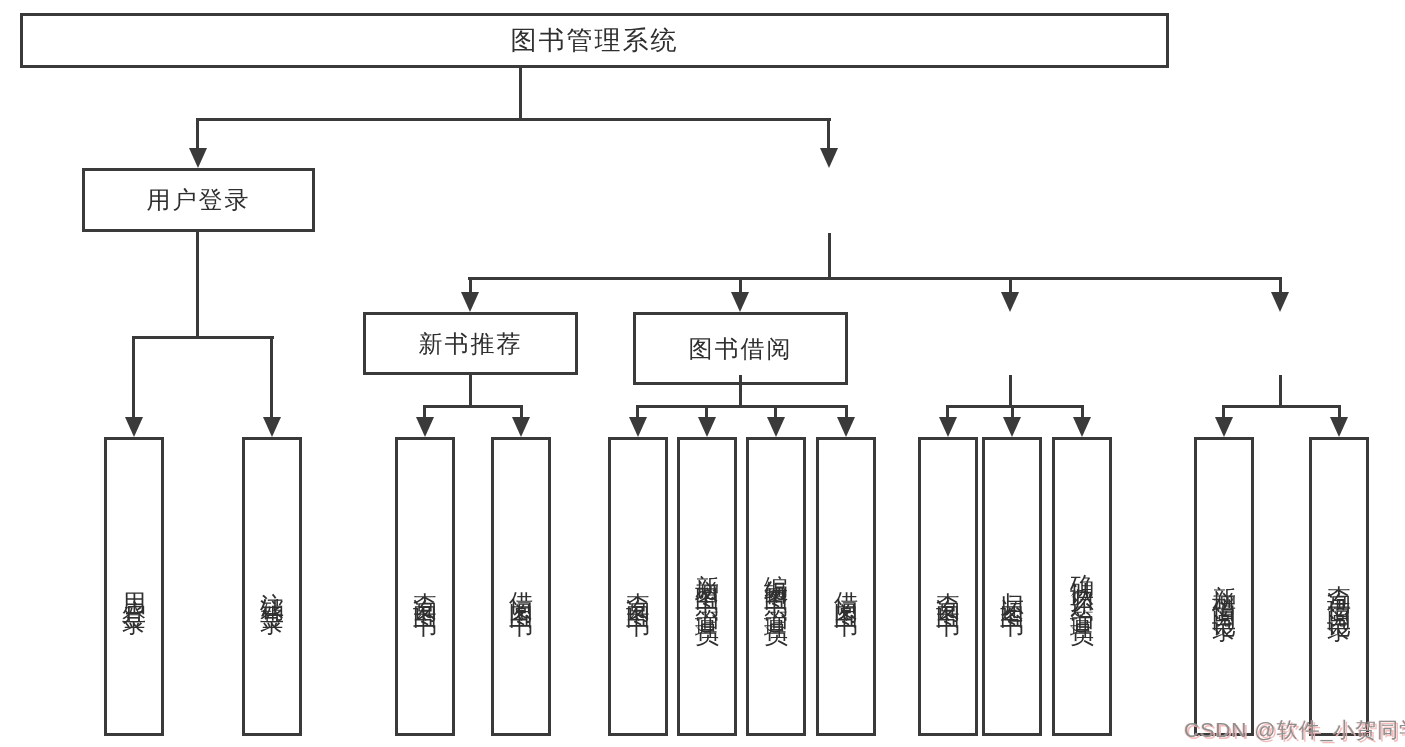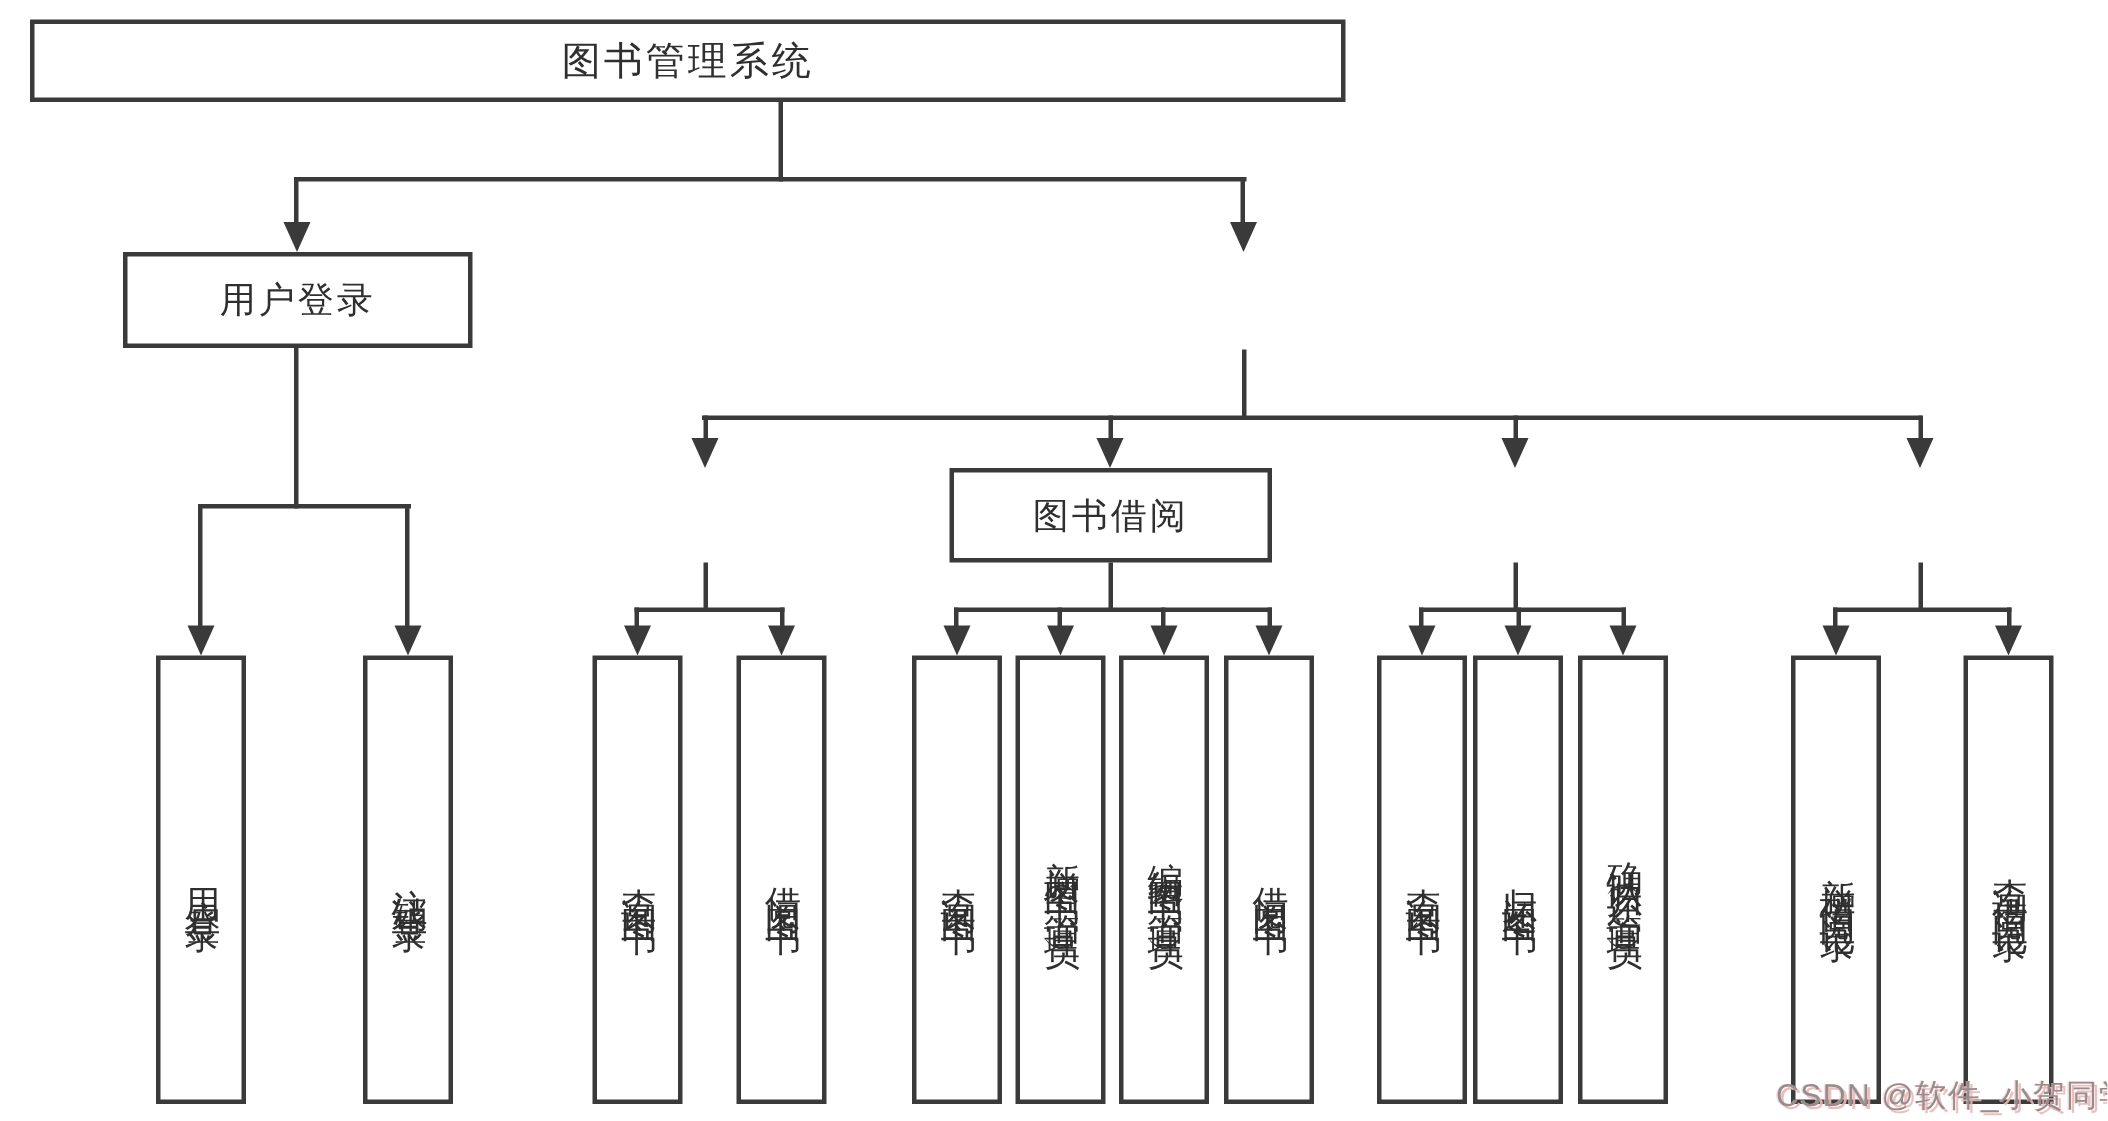--- a/index.html
+++ b/index.html
@@ -58,21 +58,21 @@
     text-shadow: 2px 2px 0 rgba(244, 180, 180, 0.9), -1px 0 0 rgba(250, 205, 205, 0.6);
     z-index: 5;
     white-space: nowrap;
   }
 </style>
 </head>
 <body>
 
 <div class="canvas">
 
-  <div class="box" style="left:20px; top:13px; width:877px; height:55px;">
+  <div class="box" style="left:20px; top:13px; width:1149px; height:55px;">
     <span class="label title-label">图书管理系统</span>
   </div>
 
   <div class="vline" style="left:519px; top:68px; height:53px;"></div>
   <div class="hline" style="left:196px; top:118px; width:635px;"></div>
   <div class="vline" style="left:196px; top:118px; height:36px;"></div>
   <div class="arrowhead" style="left:189px; top:148px;"></div>
   <div class="vline" style="left:827px; top:118px; height:36px;"></div>
   <div class="arrowhead" style="left:820px; top:148px;"></div>
 
@@ -91,21 +91,24 @@
   <div class="hline" style="left:468px; top:277px; width:813px;"></div>
   <div class="vline" style="left:469px; top:277px; height:20px;"></div>
   <div class="arrowhead" style="left:461px; top:292px;"></div>
   <div class="vline" style="left:739px; top:277px; height:20px;"></div>
   <div class="arrowhead" style="left:731px; top:292px;"></div>
   <div class="vline" style="left:1009px; top:277px; height:20px;"></div>
   <div class="arrowhead" style="left:1001px; top:292px;"></div>
   <div class="vline" style="left:1279px; top:277px; height:20px;"></div>
   <div class="arrowhead" style="left:1271px; top:292px;"></div>
 
-  <div class="box" style="left:633px; top:312px; width:215px; height:63px;">
+  <div class="box" style="left:363px; top:312px; width:215px; height:63px;">
+    <span class="label h-label">新书推荐</span>
+  </div>
+  <div class="box" style="left:633px; top:312px; width:215px; height:73px;">
     <span class="label h-label">图书借阅</span>
   </div>
 
   <div class="vline" style="left:469px; top:375px; height:33px;"></div>
   <div class="hline" style="left:423px; top:405px; width:100px;"></div>
   <div class="vline" style="left:423px; top:405px; height:17px;"></div>
   <div class="arrowhead" style="left:416px; top:417px;"></div>
   <div class="vline" style="left:520px; top:405px; height:17px;"></div>
   <div class="arrowhead" style="left:512px; top:417px;"></div>
 

